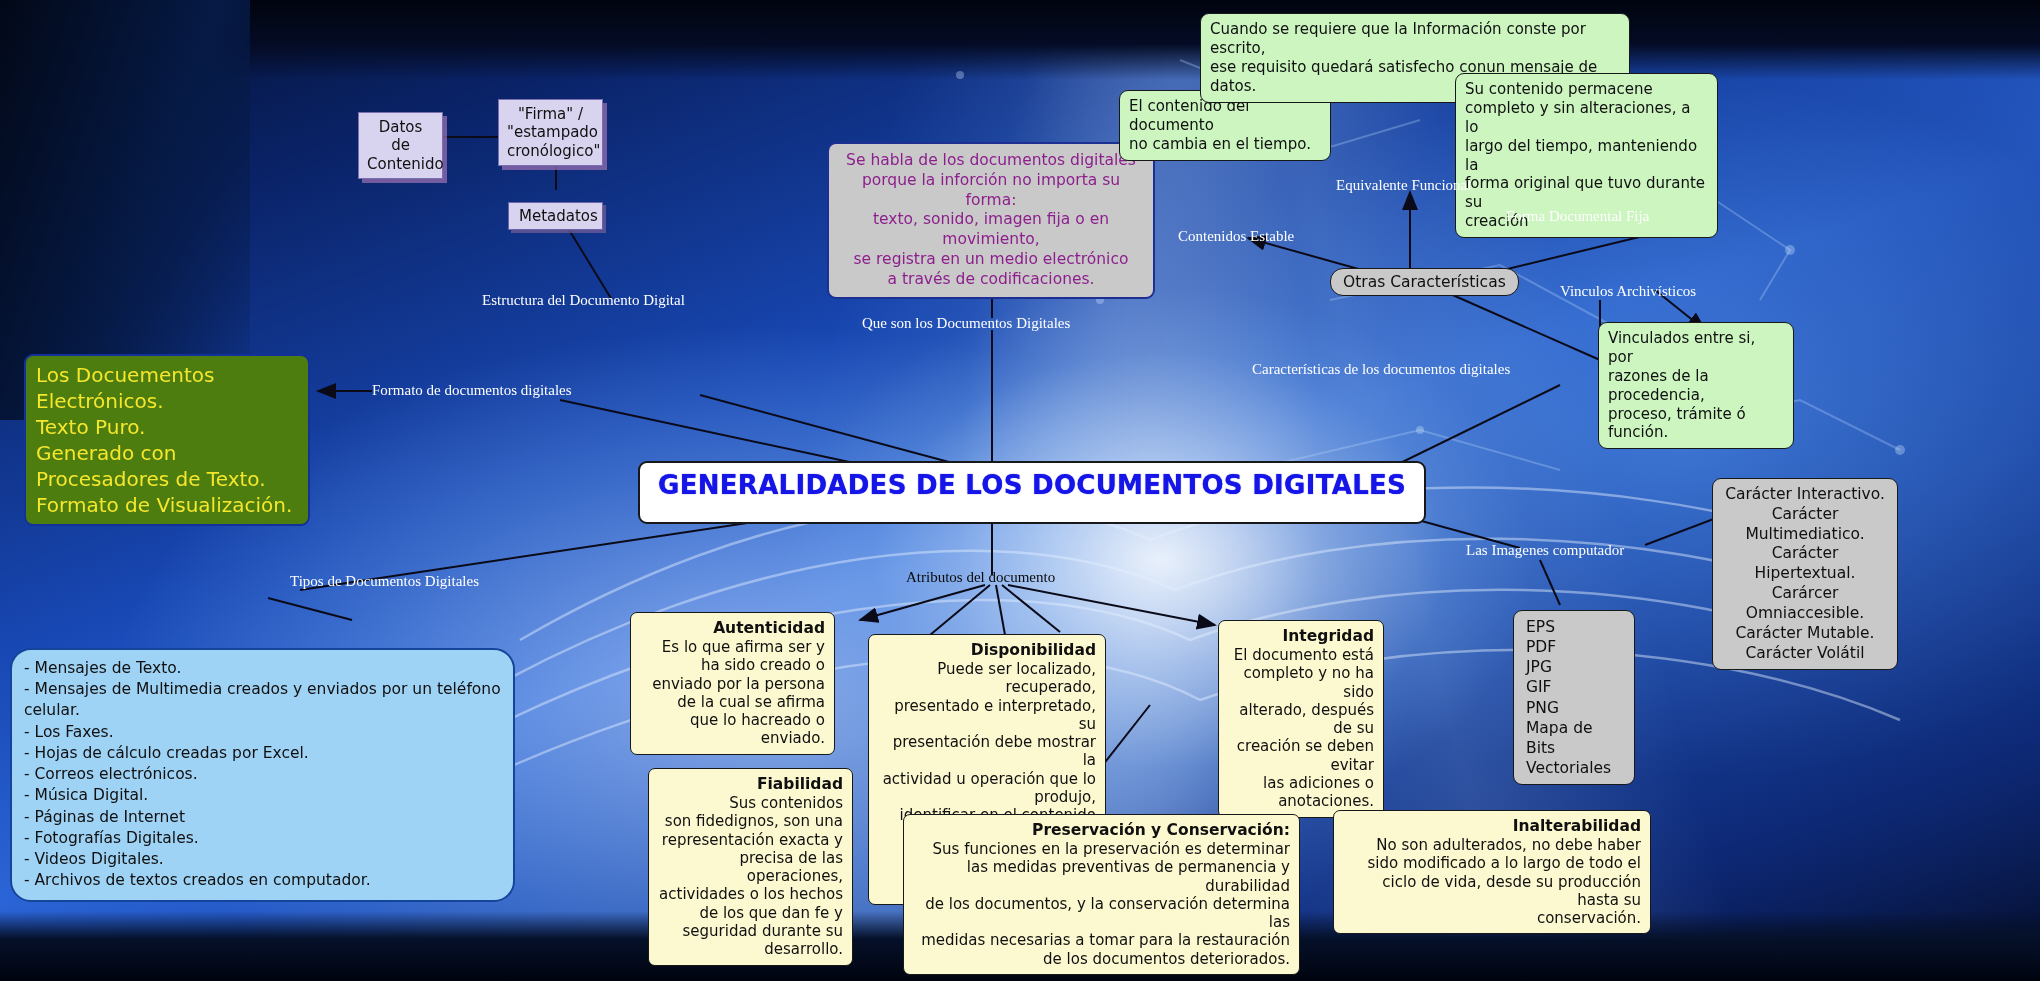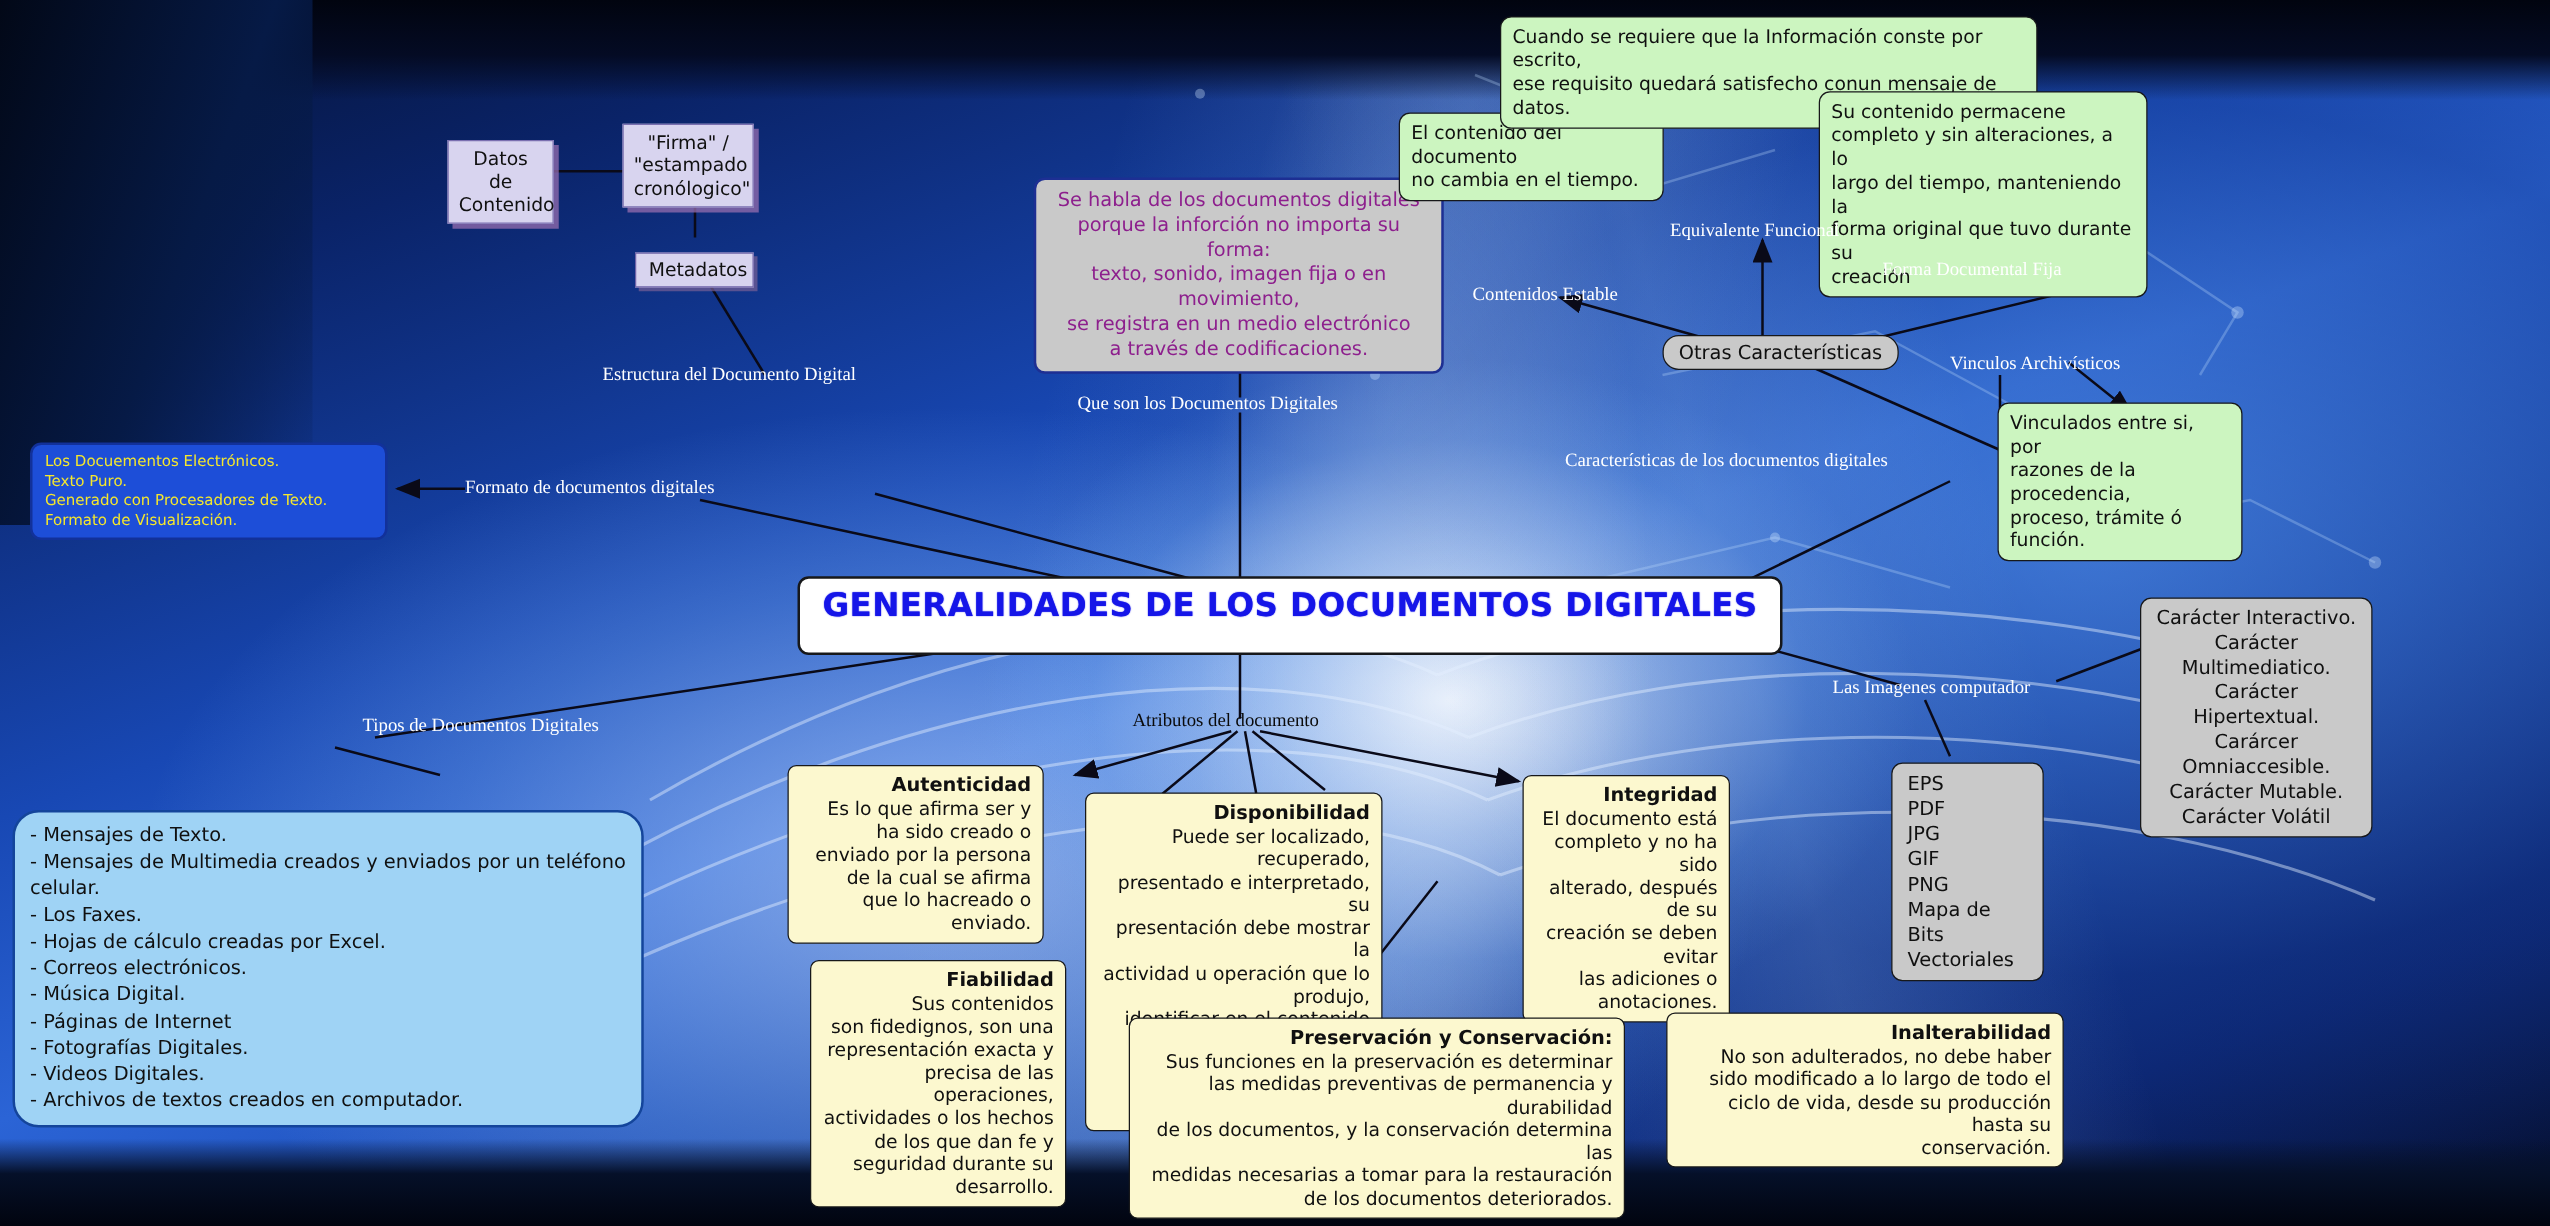--- a/index.html
+++ b/index.html
@@ -54,22 +54,22 @@
   .n-lilac2{
     background:#d8d4ef;border:1.5px solid #6e63a8;
     box-shadow:3px 3px 0 rgba(120,95,150,.7);
     color:#101010;font-size:15px;line-height:1.22;text-align:center;padding:4px 10px;
   }
   .n-gray-purple{
     background:#c9c9c9;border:2px solid #1d2f93;border-radius:9px;
     color:#8d1f8d;font-size:15.5px;line-height:1.28;text-align:center;padding:7px 10px;
   }
   .n-gray-yellow{
-    background:#1d4ed8;border:2px solid #12319a;border-radius:9px;
-    color:#f5e72c;font-size:12px;line-height:1.30;text-align:left;padding:6px 10px;
+    background:#4d7c0f;border:2px solid #12319a;border-radius:9px;
+    color:#f5e72c;font-size:20px;line-height:1.30;text-align:left;padding:6px 10px;
   }
   .n-green{
     background:#ccf5c0;border:1.6px solid #17181a;border-radius:9px;
     color:#101010;font-size:15px;line-height:1.26;text-align:left;padding:6px 9px;
   }
   .n-yellow{
     background:#fcf8cf;border:1.5px solid #17181a;border-radius:7px;
     color:#101010;font-size:15px;line-height:1.22;text-align:right;padding:6px 9px;
   }
   .n-yellow b{font-size:15.5px;}

